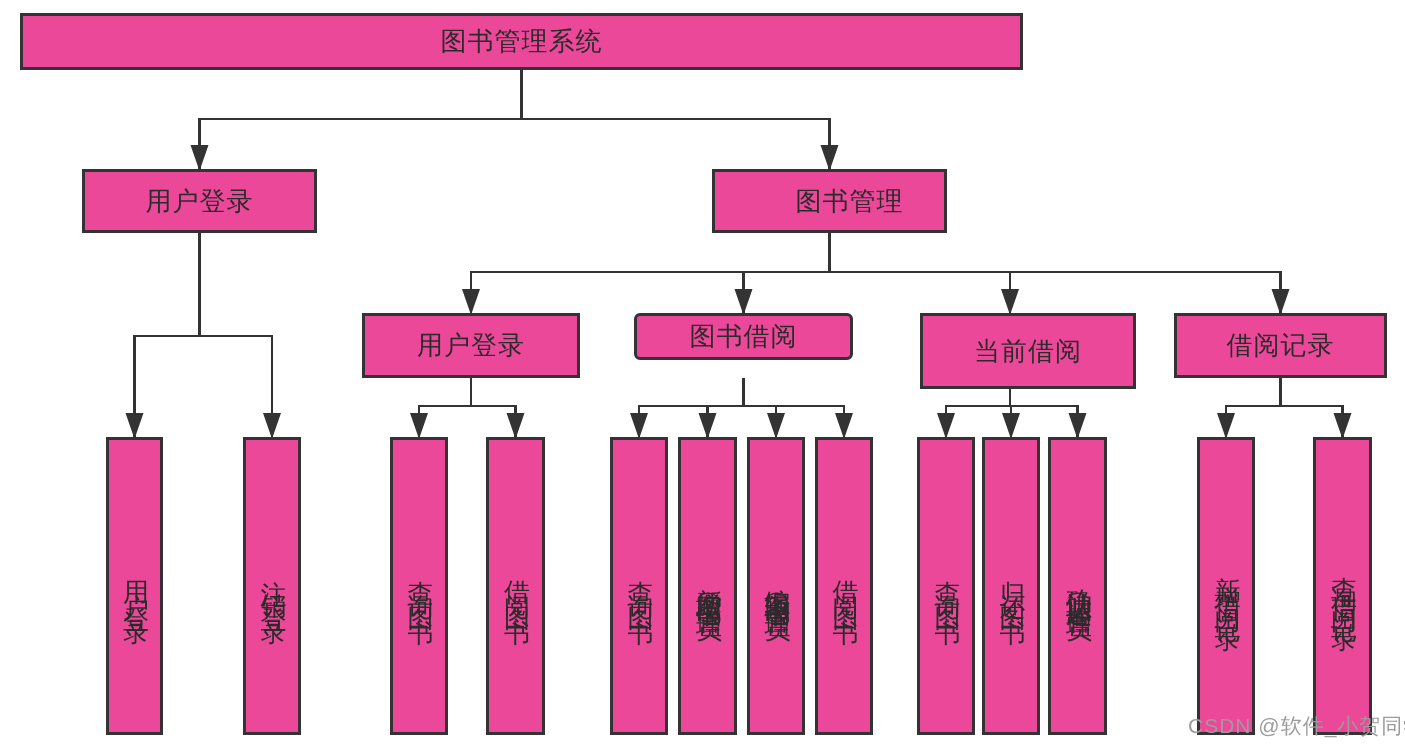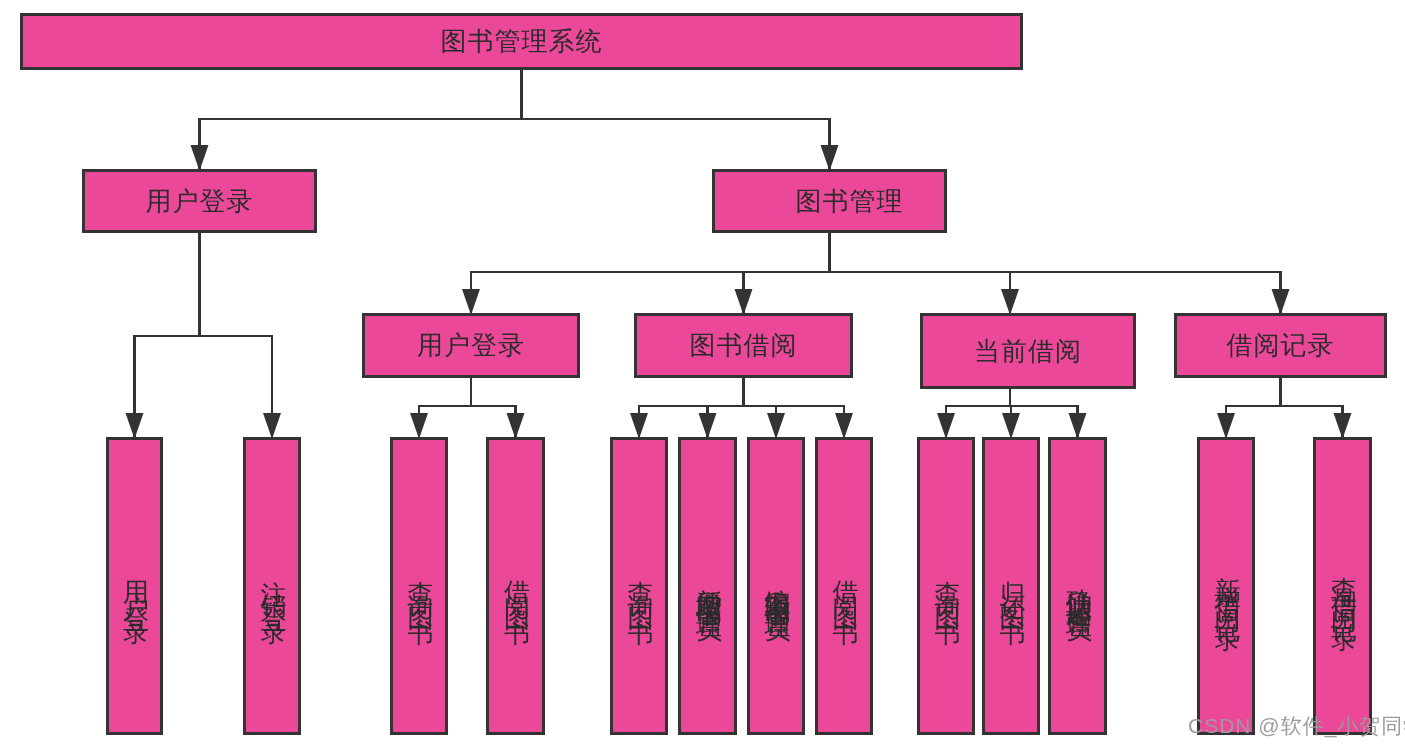--- a/index.html
+++ b/index.html
@@ -83,21 +83,21 @@
     </div>
     <div class="node h-node" style="left: 82px; top: 169px; width: 235px; height: 64px;">
       <span>用户登录</span>
     </div>
     <div class="node h-node" style="left: 712px; top: 169px; width: 235px; height: 64px; padding-left: 40px;">
       <span>图书管理</span>
     </div>
     <div class="node h-node" style="left: 362px; top: 313px; width: 218px; height: 65px;">
       <span>用户登录</span>
     </div>
-    <div class="node h-node" style="left: 634px; top: 313px; width: 219px; height: 65px;">
+    <div class="node h-node" style="left: 634px; top: 313px; width: 219px; height: 47px; border-radius: 6px;">
       <span>图书借阅</span>
     </div>
     <div class="node h-node" style="left: 920px; top: 313px; width: 216px; height: 76px; justify-content: center;">
       <span>当前借阅</span>
     </div>
     <div class="node h-node" style="left: 1174px; top: 313px; width: 213px; height: 65px;">
       <span>借阅记录</span>
     </div>
     <div class="node v-node" style="left: 106px; top: 437px; width: 57px; height: 298px;">
       <span class="vt vt-4">用户登录</span>

